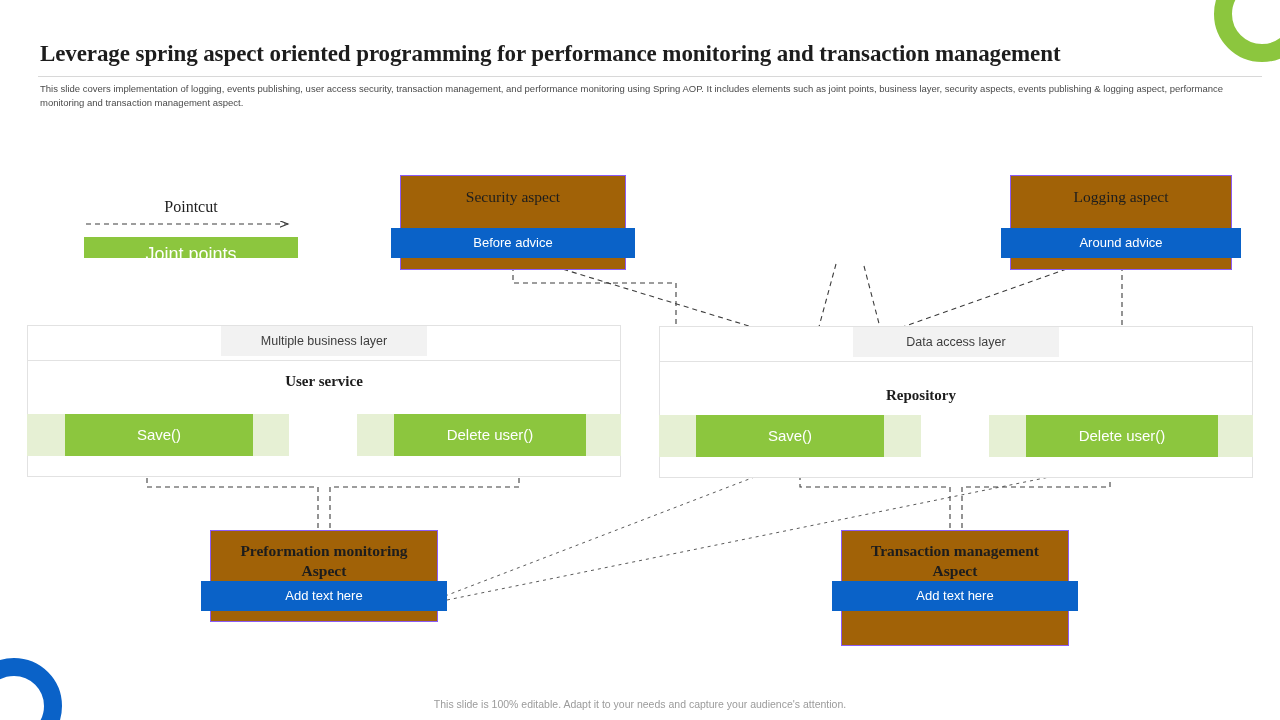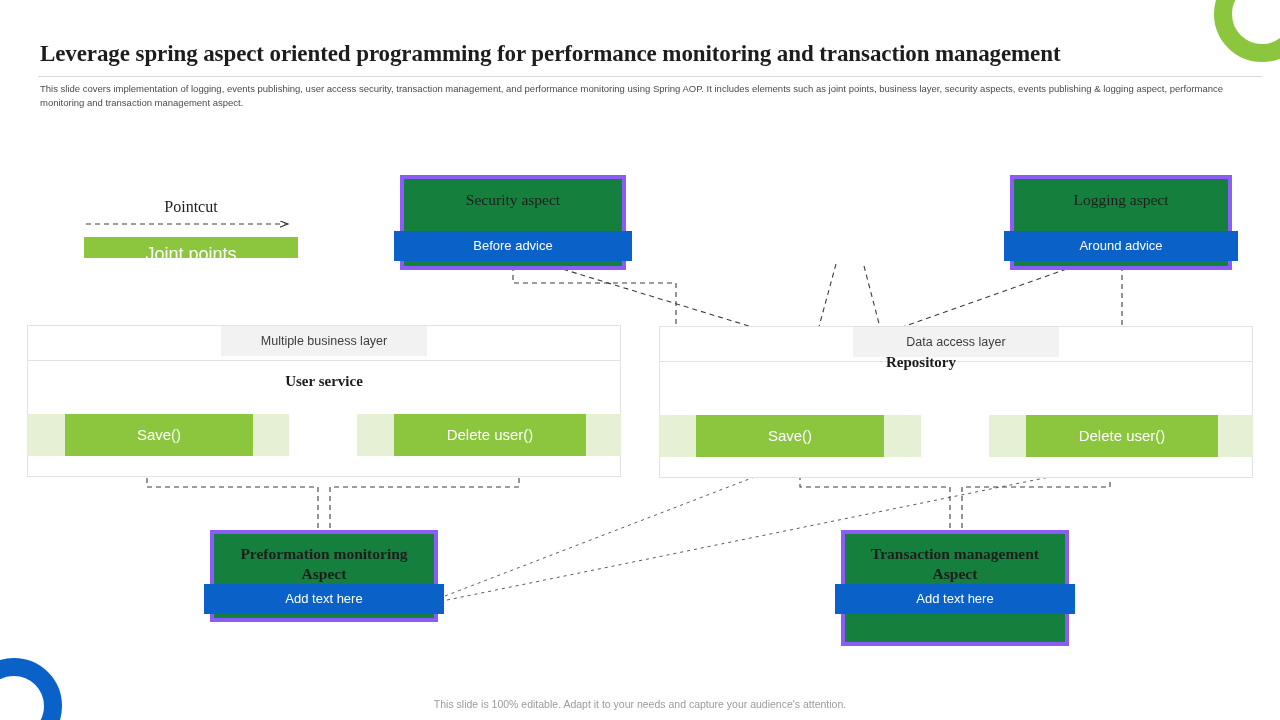--- a/index.html
+++ b/index.html
@@ -81,22 +81,22 @@
     width: 1280px;
     height: 720px;
     pointer-events: none;
   }
 
   
   .abs { position: absolute; box-sizing: border-box; }
 
   
   .aspect-card {
-    border: 4px solid #8b5cf6;
-    background: #15803d;
+    border: 1px solid #8b5cf6;
+    background: #a16207;
   }
   .aspect-title {
     font-family: "Liberation Serif", serif;
     font-size: 15.5px;
     color: #1d1d1d;
     text-align: center;
     line-height: 18px;
     padding-top: 12px;
   }
   .aspect-title.two-line { padding-top: 10px; line-height: 20px; font-weight: bold; }
@@ -245,21 +245,21 @@
   <div class="abs method-band" style="left:27px; top:414px; width:262px;"></div>
   <div class="abs method-pill" style="left:65px; top:414px; width:188px;">Save()</div>
 
   <div class="abs method-band" style="left:357px; top:414px; width:264px;"></div>
   <div class="abs method-pill" style="left:394px; top:414px; width:192px;">Delete user()</div>
 
   <div class="abs layer-panel" style="left:659px; top:326px; width:594px; height:152px;">
     <div class="layer-divider" style="left:0; top:34px; width:592px;"></div>
   </div>
   <div class="abs layer-tab" style="left:853px; top:327px; width:206px;">Data access layer</div>
-  <div class="abs layer-heading" style="left:659px; top:354px; width:524px;">Repository</div>
+  <div class="abs layer-heading" style="left:659px; top:387px; width:524px;">Repository</div>
 
   <div class="abs method-band" style="left:659px; top:415px; width:262px;"></div>
   <div class="abs method-pill" style="left:696px; top:415px; width:188px;">Save()</div>
 
   <div class="abs method-band" style="left:989px; top:415px; width:264px;"></div>
   <div class="abs method-pill" style="left:1026px; top:415px; width:192px;">Delete user()</div>
 
   <div class="abs aspect-card" style="left:210px; top:530px; width:228px; height:92px;">
     <div class="aspect-title two-line">
       <span>Preformation monitoring</span><br>

